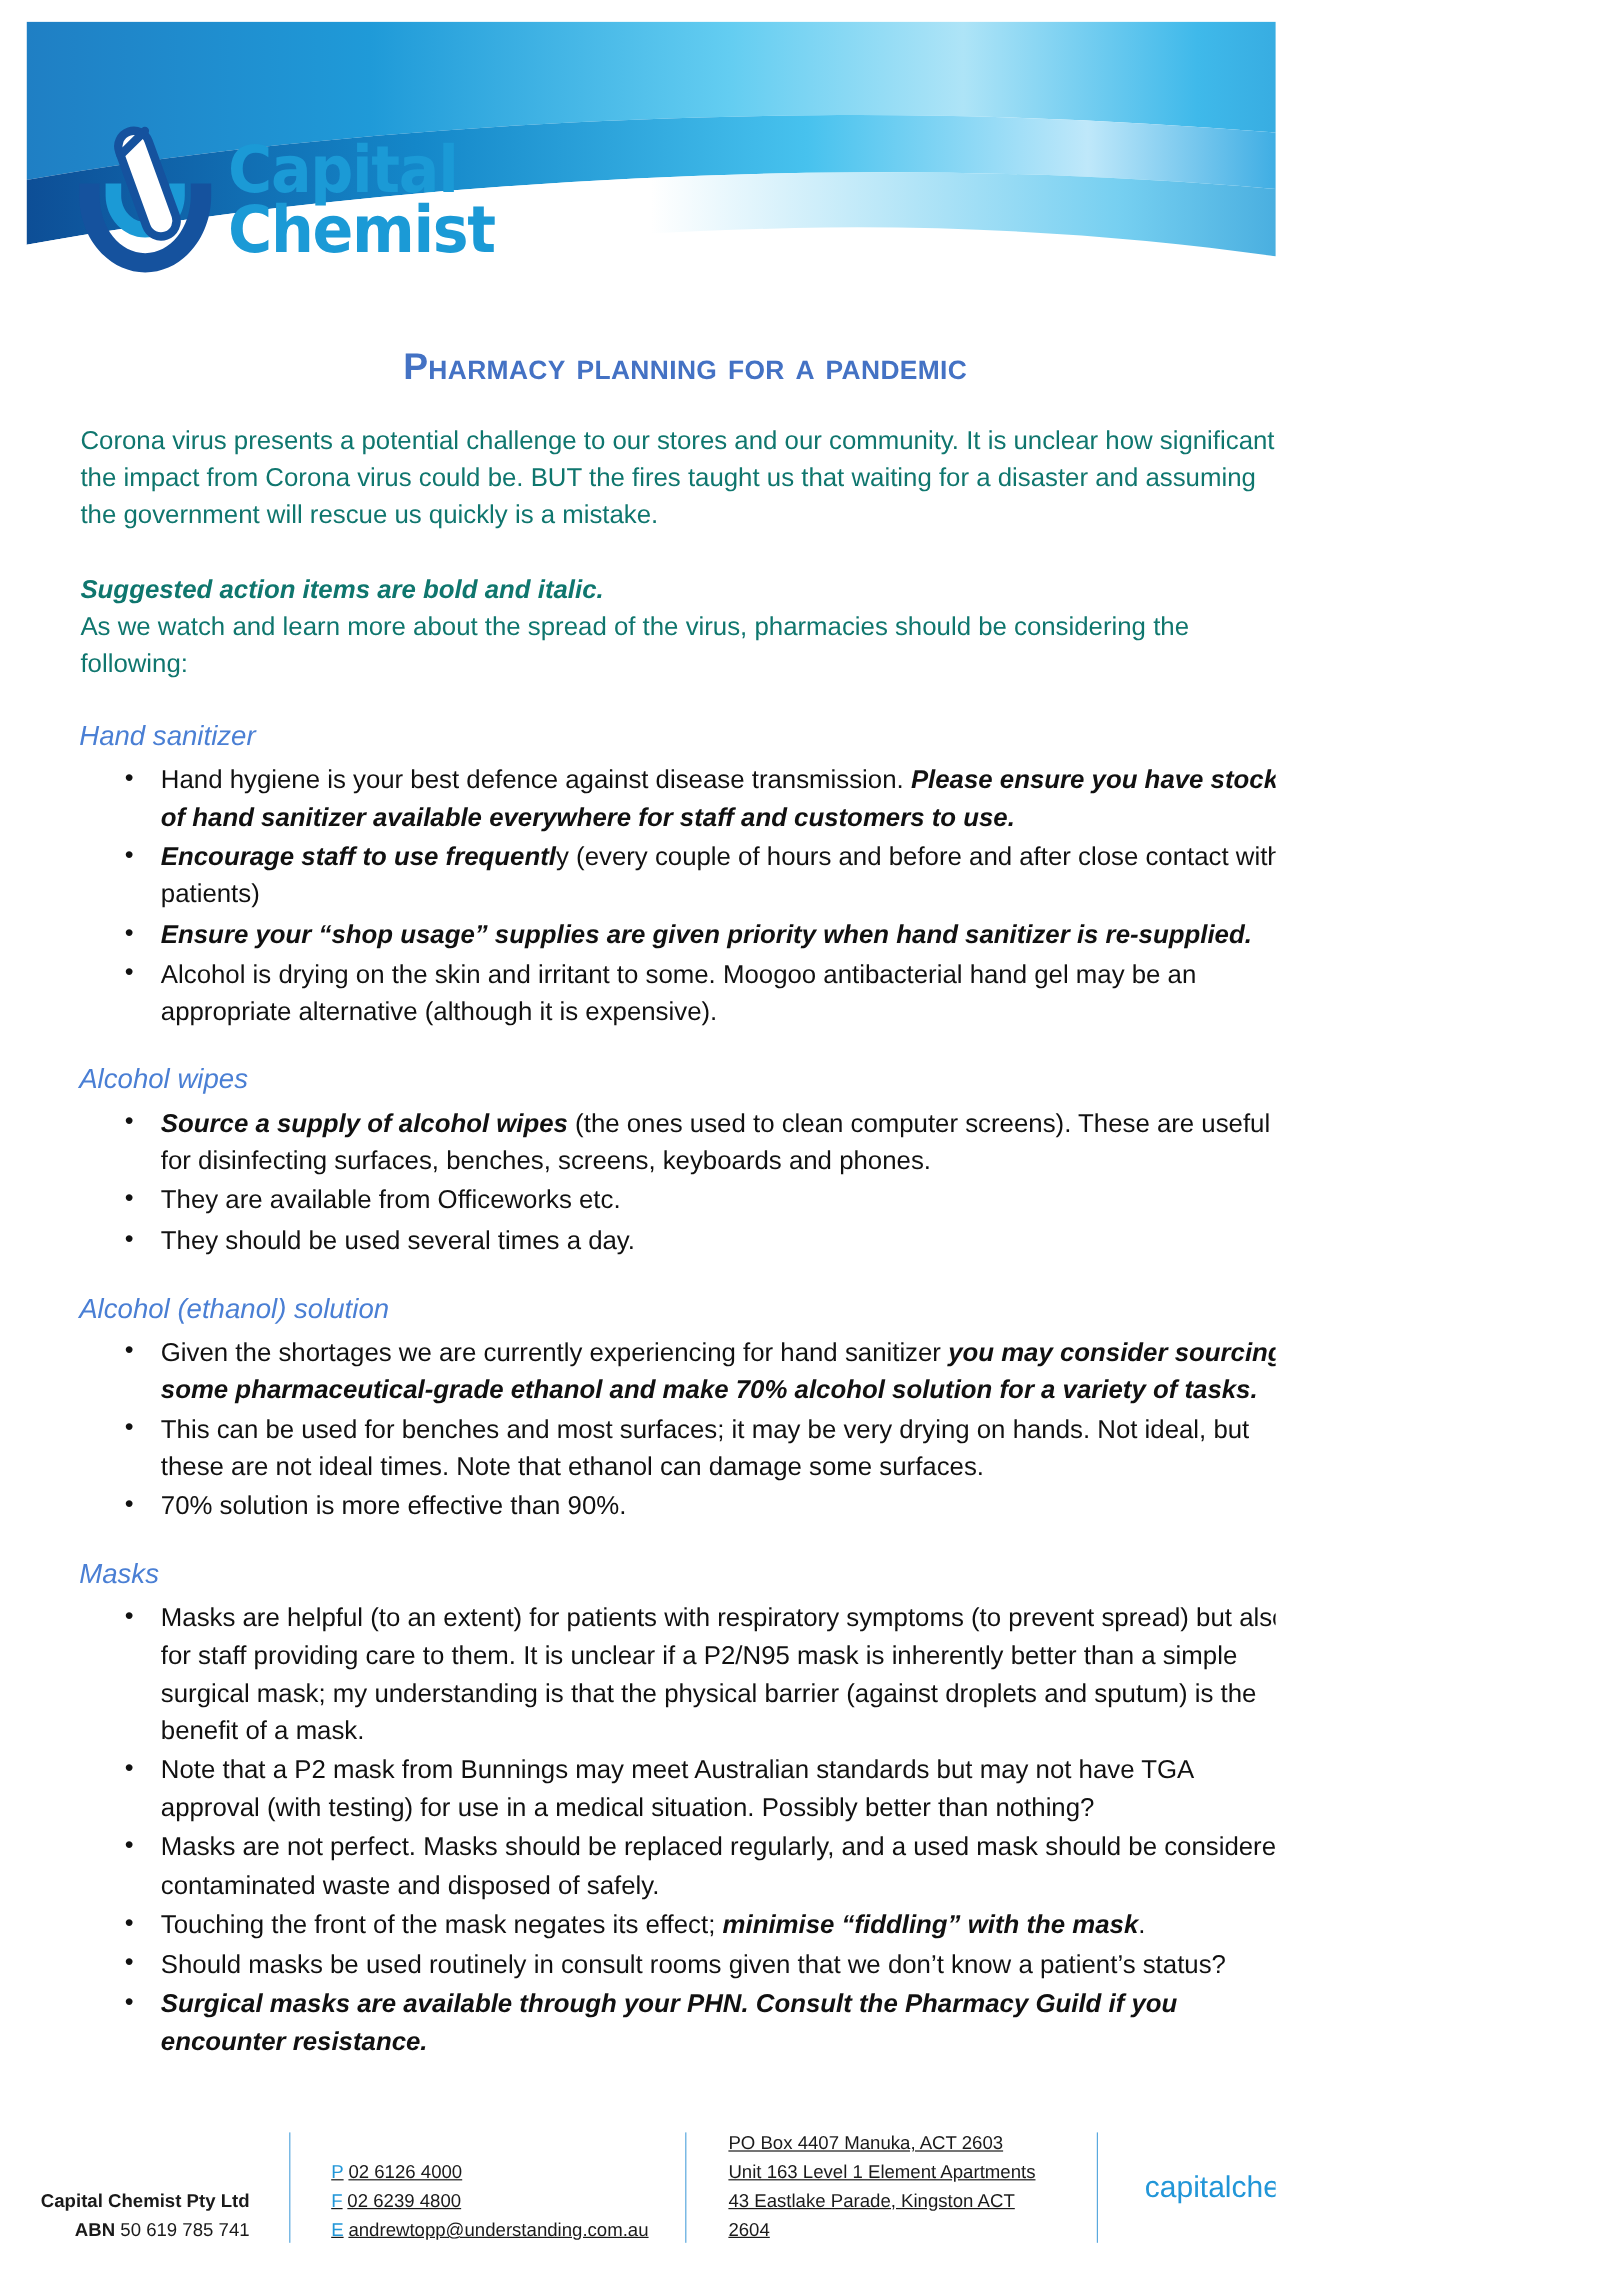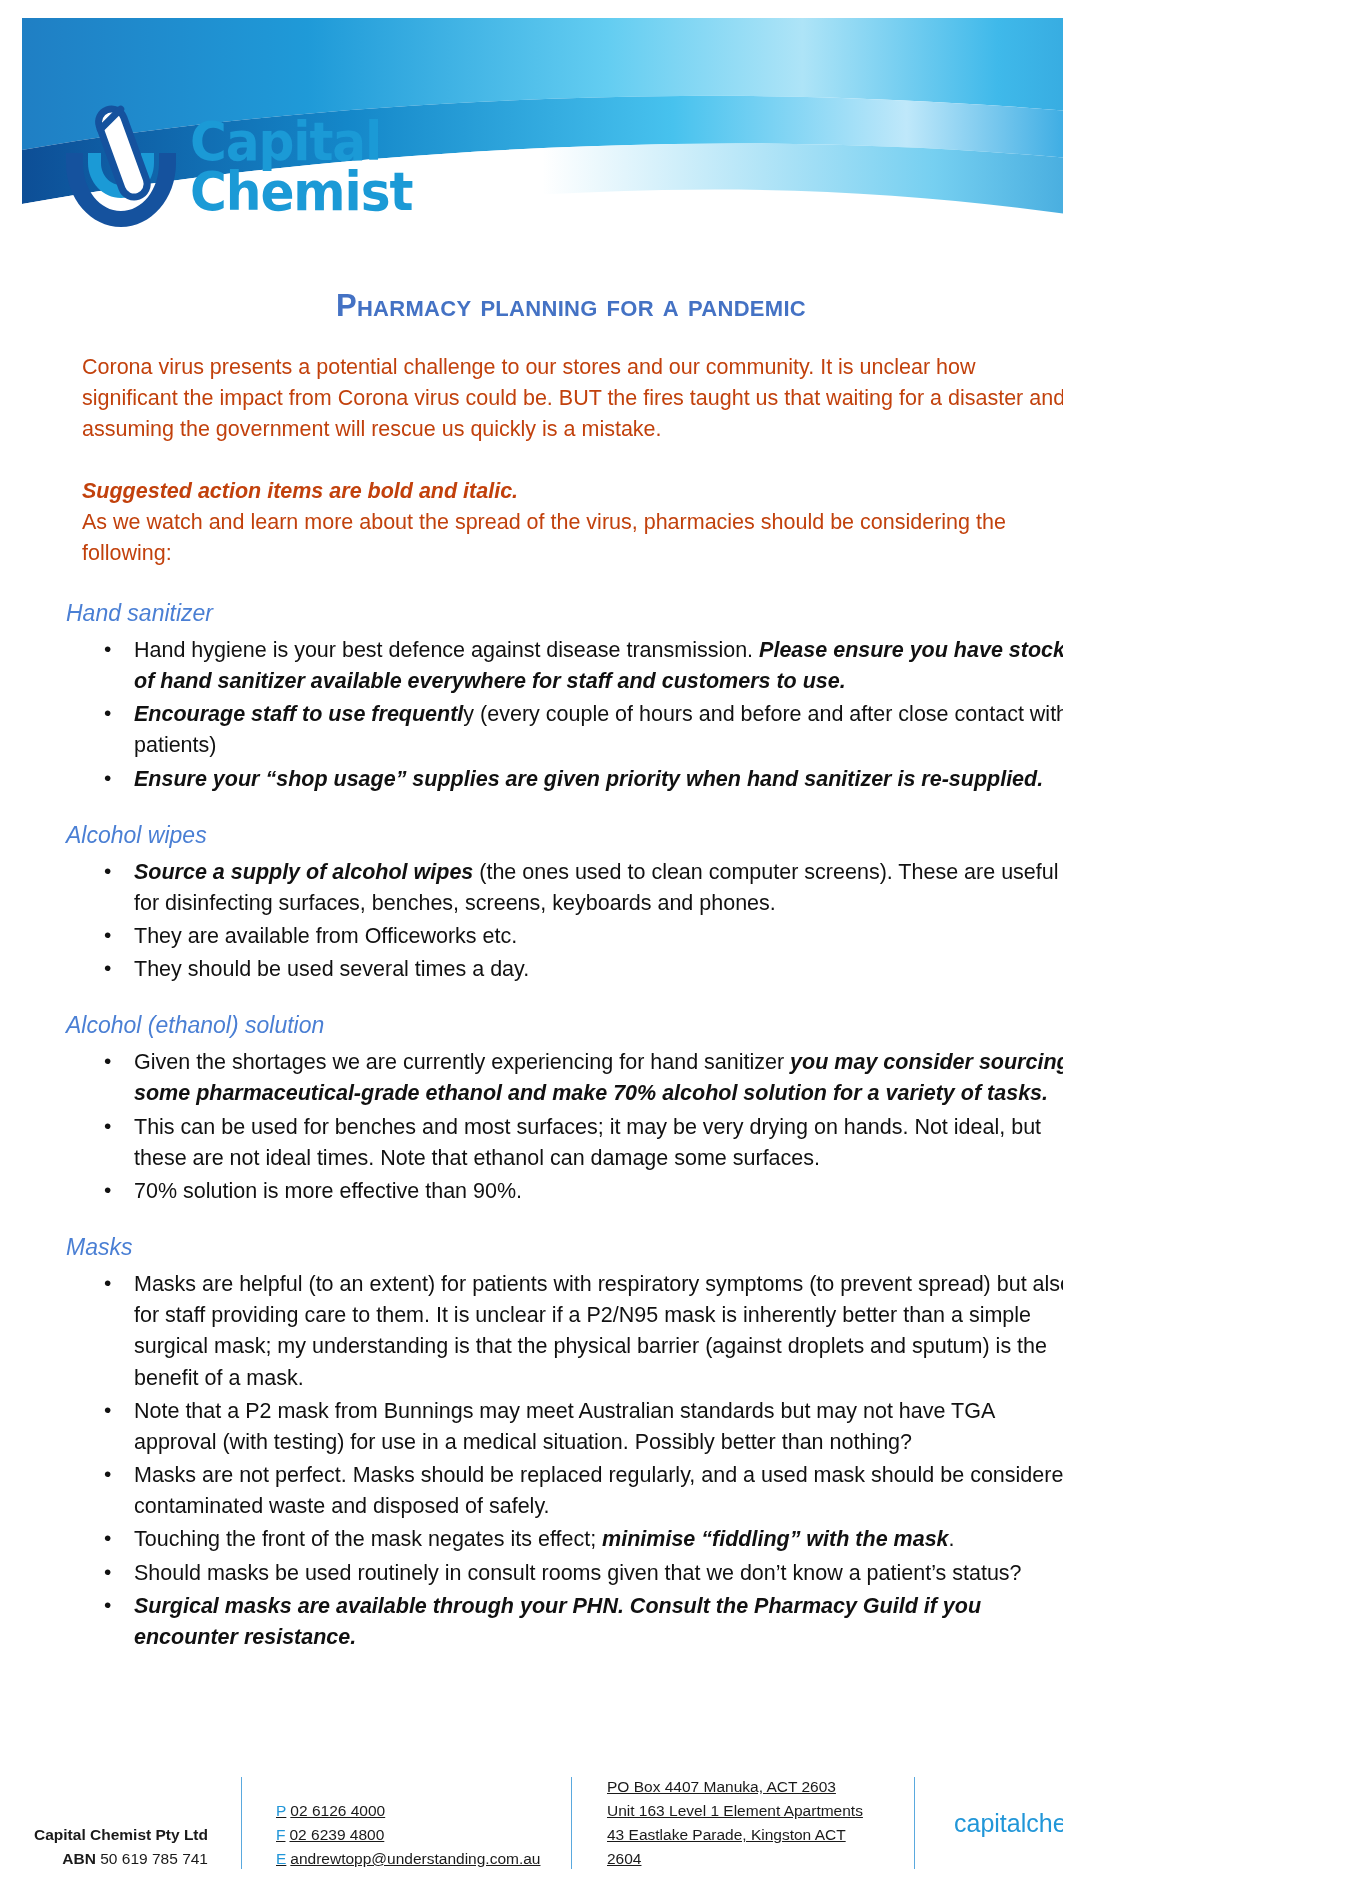--- a/index.html
+++ b/index.html
@@ -76,22 +76,22 @@
     font-weight: bold;
     font-size: 31px;
     text-align: center;
     font-variant: small-caps;
     letter-spacing: 0.3px;
     margin: 0 0 28px 0;
   }
   .para {
     font-size: 21.5px;
     line-height: 1.45;
-    color: #c2410c;
-    margin: 0 0 0 16px;
+    color: #0f766e;
+    margin: 0 0 0 1px;
     text-align: left;
   }
   .para + .para { margin-top: 0px; }
   .spacer-sm { height: 24px; }
   .spacer-md { height: 30px; }
   .bi {
     font-weight: bold;
     font-style: italic;
   }
   .section-head {
@@ -247,20 +247,21 @@
 
     <div class="spacer-md"></div>
 
     <div id="sections-root">
         <div class="section">
           <div class="section-head">Hand sanitizer</div>
           <ul class="bullets">
             <li><span>Hand hygiene is your best defence against disease transmission. </span><span class="bi">Please ensure you have stock of hand sanitizer available everywhere for staff and customers to use.</span></li>
             <li><span class="bi">Encourage staff to use frequentl</span><span>y (every couple of hours and before and after close contact with patients)</span></li>
             <li><span class="bi">Ensure your “shop usage” supplies are given priority when hand sanitizer is re-supplied.</span></li>
+            <li><span>Alcohol is drying on the skin and irritant to some. Moogoo antibacterial hand gel may be an appropriate alternative (although it is expensive).</span></li>
           </ul>
           <div class="spacer-sm"></div>
         </div>
         <div class="section">
           <div class="section-head">Alcohol wipes</div>
           <ul class="bullets">
             <li><span class="bi">Source a supply of alcohol wipes</span><span> (the ones used to clean computer screens). These are useful for disinfecting surfaces, benches, screens, keyboards and phones.</span></li>
             <li><span>They are available from Officeworks etc.</span></li>
             <li><span>They should be used several times a day.</span></li>
           </ul>

